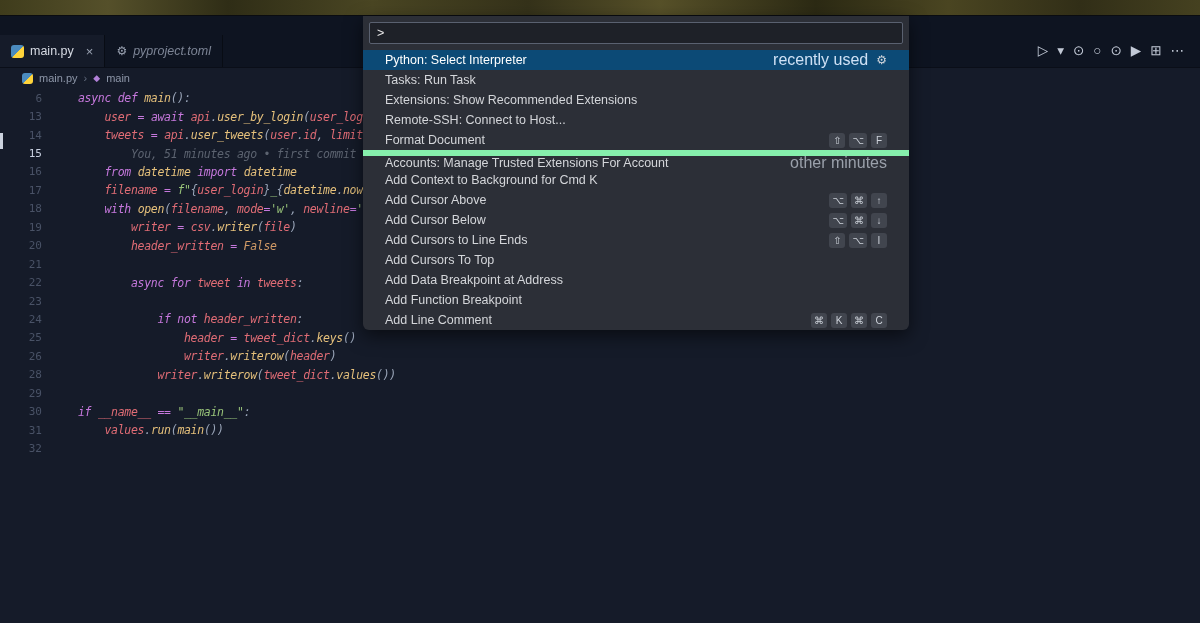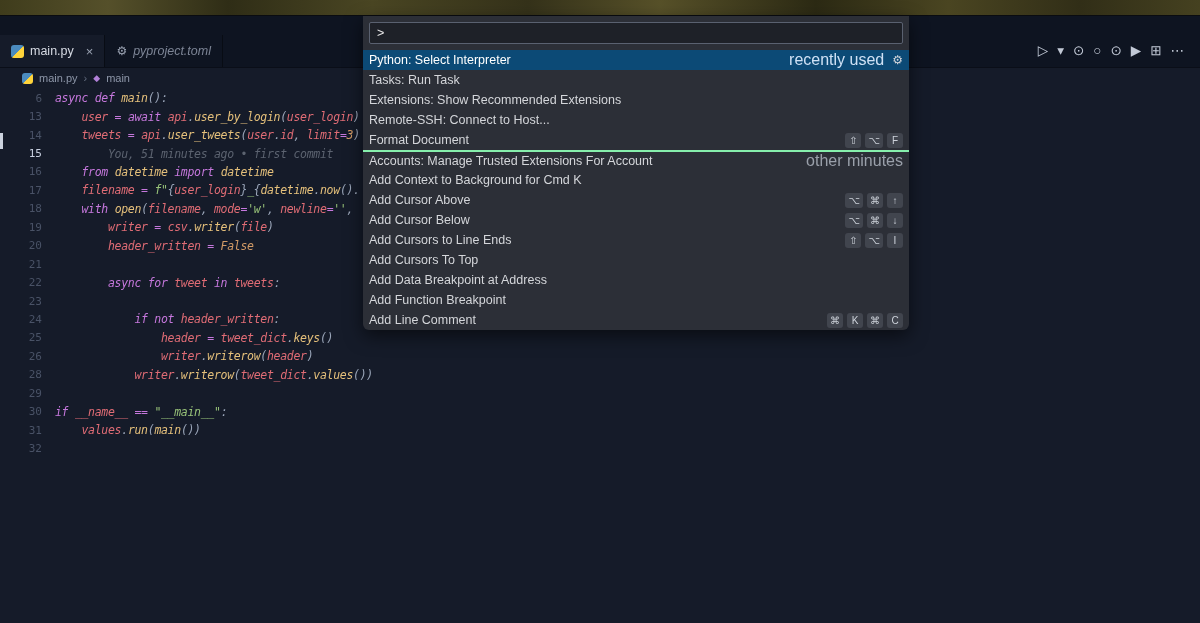--- a/index.html
+++ b/index.html
@@ -29,42 +29,42 @@
   .py-icon.small{width:11px;height:11px}
   .bc-sep{color:#626b7d}
   .bc-sym{color:#b180d7;font-size:9px}
   .bc-item{cursor:pointer}
 
   
   .editor{position:relative;background:#151b29;height:535px;overflow:hidden;padding-top:1px}
   .cl{display:flex;height:18.45px;align-items:center;white-space:pre;cursor:text}
   .ln{width:42px;text-align:right;flex:0 0 42px;color:#495266;font-family:"DejaVu Sans Mono",monospace;font-size:11px;font-style:normal;padding-right:0}
   .ln.act{color:#c8d0e0}
-  .ct{margin-left:13px;font-family:"DejaVu Sans Mono",monospace;font-size:11.5px;font-style:italic;letter-spacing:-0.3px}
+  .ct{margin-left:36px;font-family:"DejaVu Sans Mono",monospace;font-size:11.5px;font-style:italic;letter-spacing:-0.3px}
   .tk-kw{color:#c678dd}
   .tk-fn{color:#e5c07b}
   .tk-var{color:#e06c75}
   .tk-num{color:#d19a66}
   .tk-str{color:#98c379}
   .tk-op{color:#c678dd}
   .tk-pn{color:#9aa5b8}
   .tk-bl{color:#5c6370}
   .tk-sp{color:#9aa5b8}
 
   .active-marker{position:absolute;left:0;top:117px;width:3px;height:16px;background:#ccd3de;z-index:6}
 
   
   .palette{position:absolute;left:363px;top:16px;width:546px;max-height:324px;overflow:hidden;background:#2c2f37;border-radius:0 0 6px 6px;
     box-shadow:0 6px 18px rgba(0,0,0,.55);z-index:20;padding:6px 6px 0 6px}
   .pinput{display:block;width:100%;height:22px;background:#1e2128;border:1px solid #5a6170;border-radius:2px;color:#ececec;
     font-family:"Liberation Sans",sans-serif;font-size:12.5px;padding:0 7px;outline:none;margin-bottom:6px}
   .plist{margin:0 -6px}
-  .prow{display:flex;align-items:center;height:20px;padding:0 6px;font-size:12.5px;color:#d4d6da;cursor:pointer}
+  .prow{display:flex;align-items:center;height:20px;padding:0 22px;font-size:12.5px;color:#d4d6da;cursor:pointer}
   .prow.sel{background:#0c4a76;color:#ffffff}
-  .prow.sep{border-top:2px solid #86efac}
+  .prow.sep{border-top:6px solid #86efac}
   .plabel{flex:1;overflow:hidden;text-overflow:ellipsis;white-space:nowrap}
   .ptext{font-size:16px;color:#9aa0aa}
   .ptext.onsel{color:#cfe1f5}
   .pgear{margin-left:8px;color:#d0d4da;font-size:12px}
   .keys{display:flex;align-items:center}
   .chip{background:#41454e;border-radius:3px;color:#cdd2da;font-size:10px;line-height:15px;min-width:16px;padding:0 3px;
     text-align:center;display:inline-block;margin-left:4px;font-family:"Liberation Sans",sans-serif}
 </style>
 </head>
 <body>

